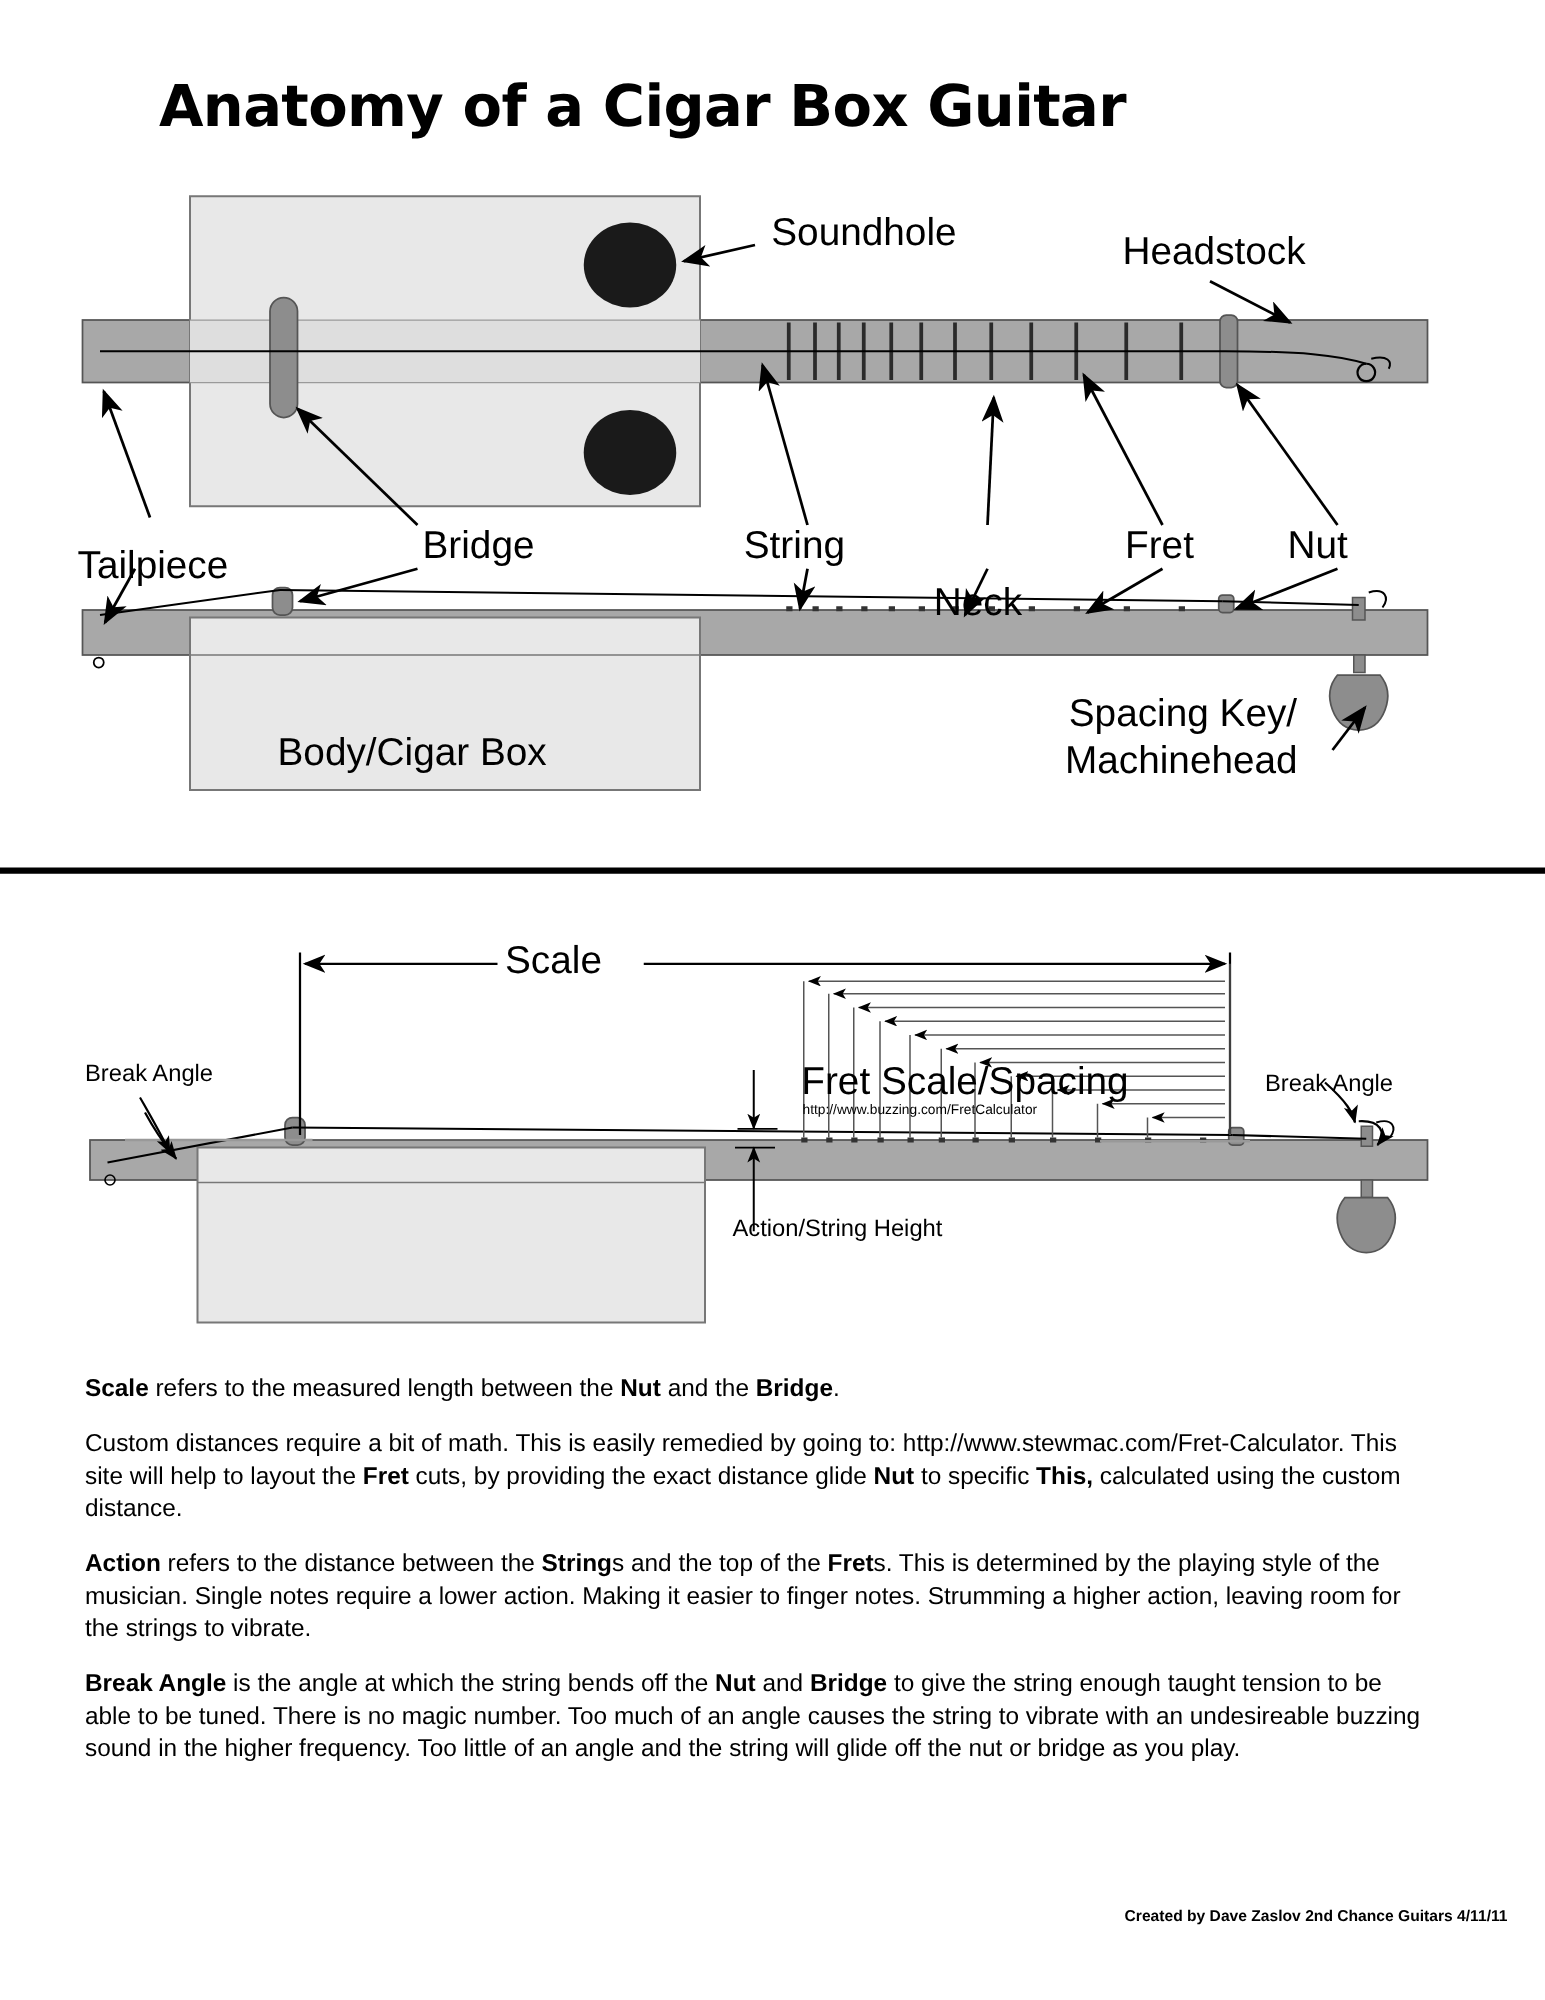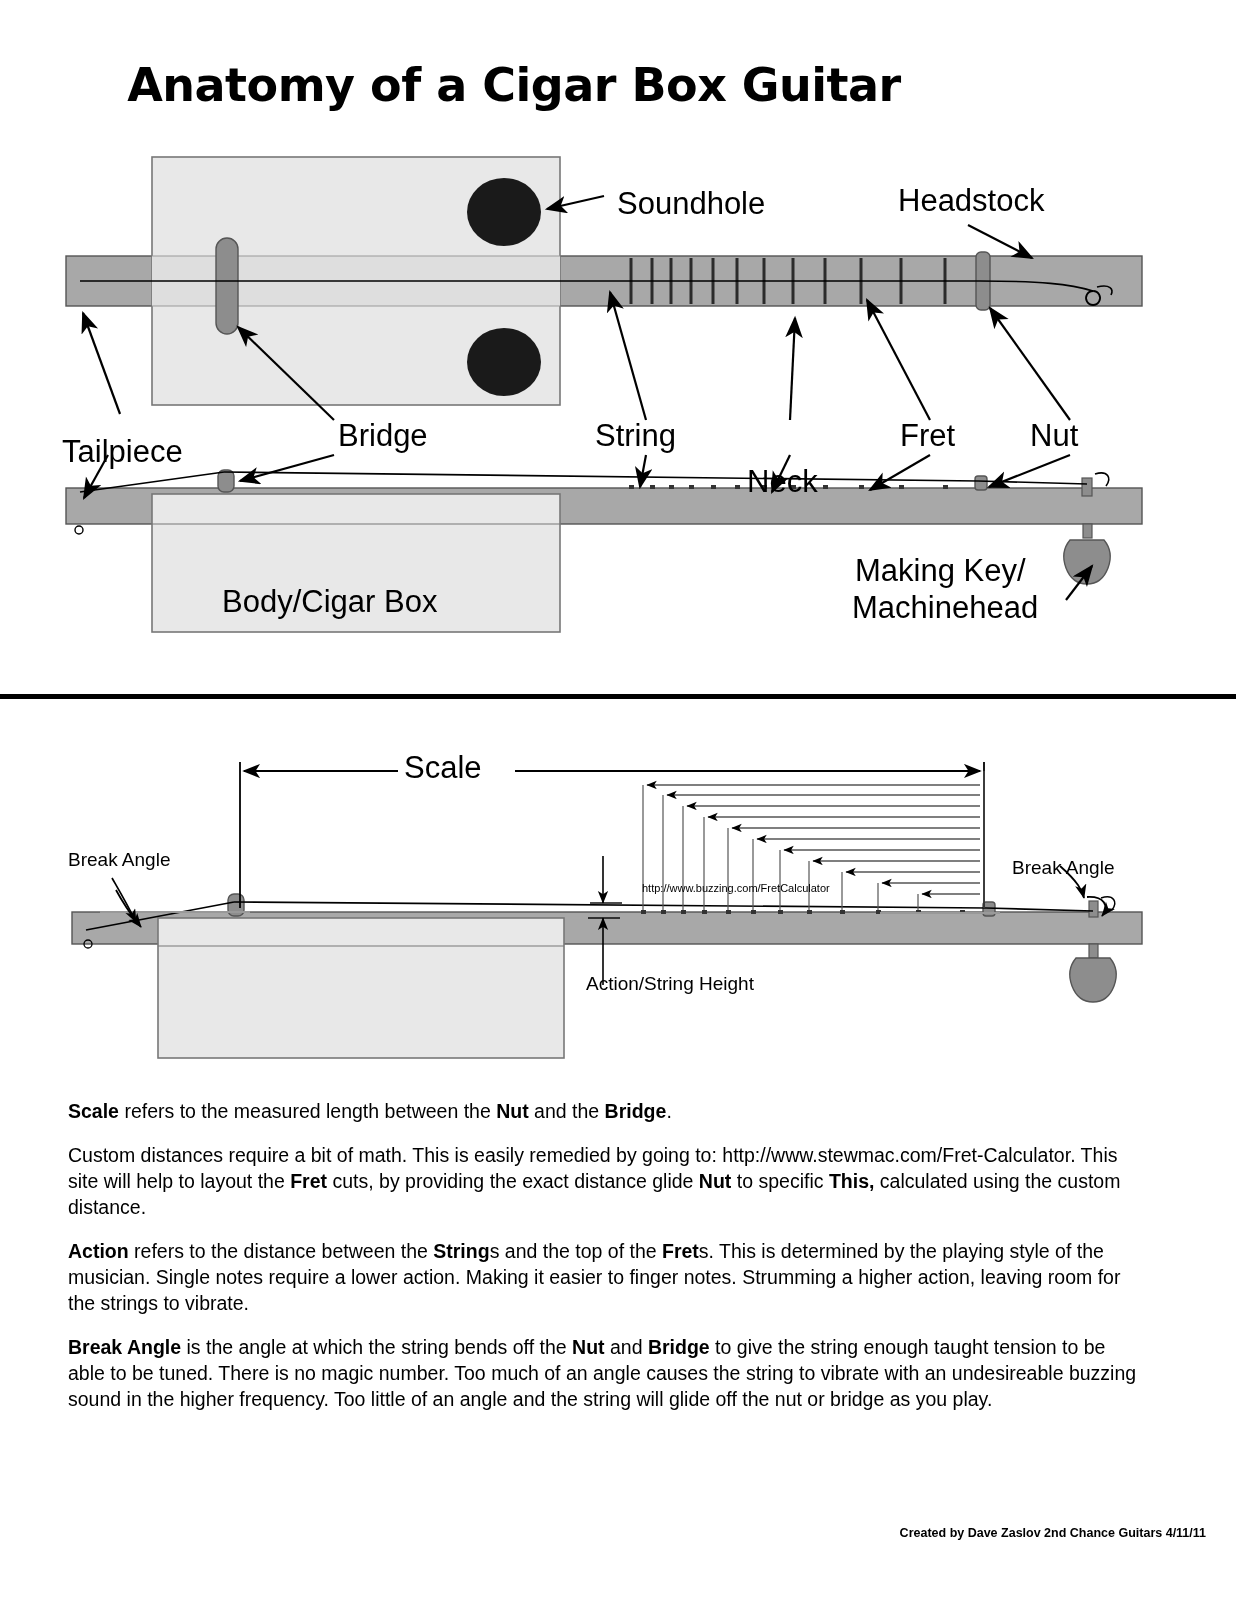--- a/index.html
+++ b/index.html
@@ -133,30 +133,30 @@
       <path d="M108,455 L84,498"></path>
       <path d="M334,455 L240,481"></path>
       <path d="M646,455 L640,487"></path>
       <path d="M790,455 L772,492"></path>
       <path d="M930,455 L870,490"></path>
       <path d="M1070,455 L989,487"></path>
       <path d="M1066,600 L1092,566"></path>
     </g>
   </svg>
 
-  <div class="lbl" style="left:617px;top:188px;text-align:center;">Soundhole</div>
+  <div class="lbl" style="left:617px;top:170px;text-align:center;">Soundhole</div>
   <div class="lbl" style="left:898px;top:185px;">Headstock</div>
   <div class="lbl" style="left:62px;top:436px;">Tailpiece</div>
   <div class="lbl" style="left:338px;top:420px;">Bridge</div>
   <div class="lbl" style="left:595px;top:420px;">String</div>
   <div class="lbl" style="left:747px;top:420px;margin-top:46px;">Neck</div>
   <div class="lbl" style="left:900px;top:420px;">Fret</div>
   <div class="lbl" style="left:1030px;top:420px;">Nut</div>
   <div class="lbl" style="left:222px;top:586px;">Body/Cigar Box</div>
-  <div class="lbl" style="left:855px;top:555px;">Making Key/</div>
+  <div class="lbl" style="left:855px;top:555px;">Spacing Key/</div>
   <div class="lbl" style="left:852px;top:592px;">Machinehead</div>
 
   <div id="divider"></div>
 
   <svg class="layer" width="1236" height="1080" style="top:0">
 
     <rect x="72" y="912" width="1070" height="32" fill="#a8a8a8" stroke="#555" stroke-width="1.4"></rect>
 
     <rect x="158" y="918" width="406" height="140" fill="#e8e8e8" stroke="#777" stroke-width="1.6"></rect>
     <line x1="158" y1="946" x2="564" y2="946" stroke="#777" stroke-width="1.2"></line>
@@ -241,20 +241,21 @@
       <line x1="980" y1="883" x2="882" y2="883" marker-end="url(#ahs)"></line>
       <line x1="980" y1="894" x2="922" y2="894" marker-end="url(#ahs)"></line>
     </g>
 
     <path d="M112,878 C120,892 126,902 136,922" stroke="#000" stroke-width="1.7" fill="none" marker-end="url(#ahs)"></path>
   </svg>
 
   <div class="lbl" style="left:404px;top:752px;">Scale</div>
   <div class="lbl small" style="left:68px;top:850px;">Break Angle</div>
   <div class="lbl small" style="left:1012px;top:858px;">Break Angle</div>
+  <div class="lbl" style="left:641px;top:849px;">Fret Scale/Spacing</div>
   <div class="lbl tiny" style="left:642px;top:883px;">http://www.buzzing.com/FretCalculator</div>
   <div class="lbl small" style="left:586px;top:974px;">Action/String Height</div>
 
   <div id="copy">
     <p><b>Scale</b><span> refers to the measured length between the </span><b>Nut</b><span> and the </span><b>Bridge</b><span>.</span></p>
     <p><span>Custom distances require a bit of math. This is easily remedied by going to: http://www.stewmac.com/Fret-Calculator. This site will help to layout the </span><b>Fret</b><span> cuts, by providing the exact distance glide </span><b>Nut</b><span> to specific </span><b>This,</b><span> calculated using the custom distance.</span></p>
     <p><b>Action</b><span> refers to the distance between the </span><b>String</b><span>s and the top of the </span><b>Fret</b><span>s. This is determined by the playing style of the musician. Single notes require a lower action. Making it easier to finger notes. Strumming a higher action, leaving room for the strings to vibrate.</span></p>
     <p><b>Break Angle</b><span> is the angle at which the string bends off the </span><b>Nut</b><span> and </span><b>Bridge</b><span> to give the string enough taught tension to be able to be tuned. There is no magic number. Too much of an angle causes the string to vibrate with an undesireable buzzing sound in the higher frequency. Too little of an angle and the string will glide off the nut or bridge as you play.</span></p>
   </div>
 

